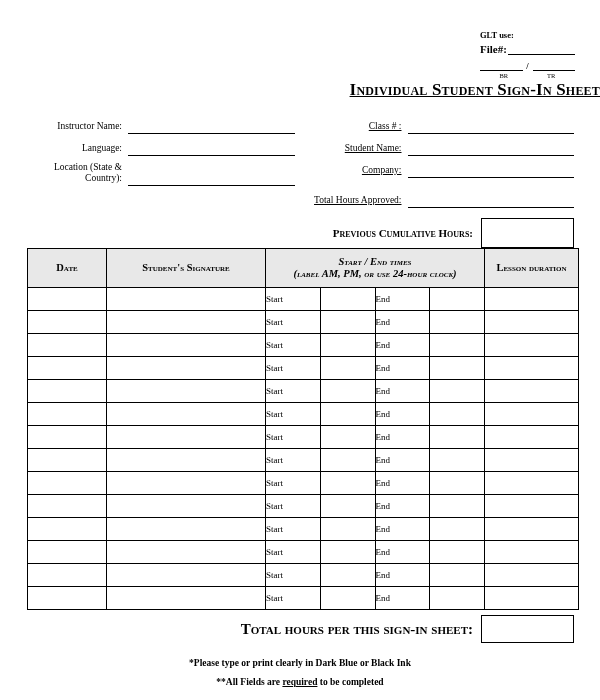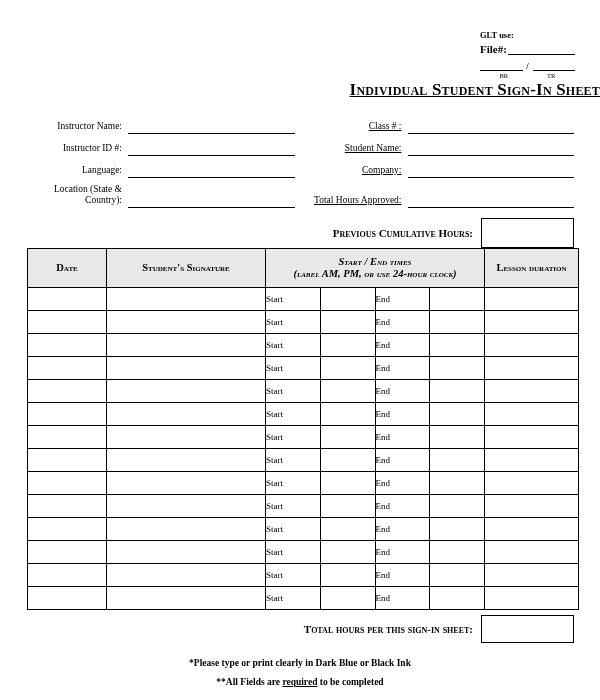--- a/index.html
+++ b/index.html
@@ -198,21 +198,21 @@
   .total-row {
     position: absolute;
     left: 27px;
     width: 547px;
     top: 615px;
     display: flex;
     justify-content: flex-end;
     align-items: stretch;
   }
   .total-label {
-    font-size: 11px;
+    font-size: 15px;
     font-weight: bold;
     font-variant: small-caps;
     padding-right: 8px;
     display: flex;
     align-items: center;
   }
   .total-box {
     width: 93px;
     height: 28px;
     border: 1px solid #000;
@@ -255,24 +255,20 @@
       <span>TR</span>
     </div>
   </div>
 
   <div class="title">Individual Student Sign-In Sheet</div>
 
   <div class="fields">
     <div class="fields-col col-left">
       <div class="field-row">
         <div class="field-label">Instructor Name:</div>
-        <div class="field-line"></div>
-      </div>
-      <div class="field-row">
-        <div class="field-label">Instructor ID #:</div>
         <div class="field-line"></div>
       </div>
       <div class="field-row">
         <div class="field-label">Language:</div>
         <div class="field-line"></div>
       </div>
       <div class="field-row two-line">
         <div class="field-label">Location (State &amp; Country):</div>
         <div class="field-line"></div>
       </div>

